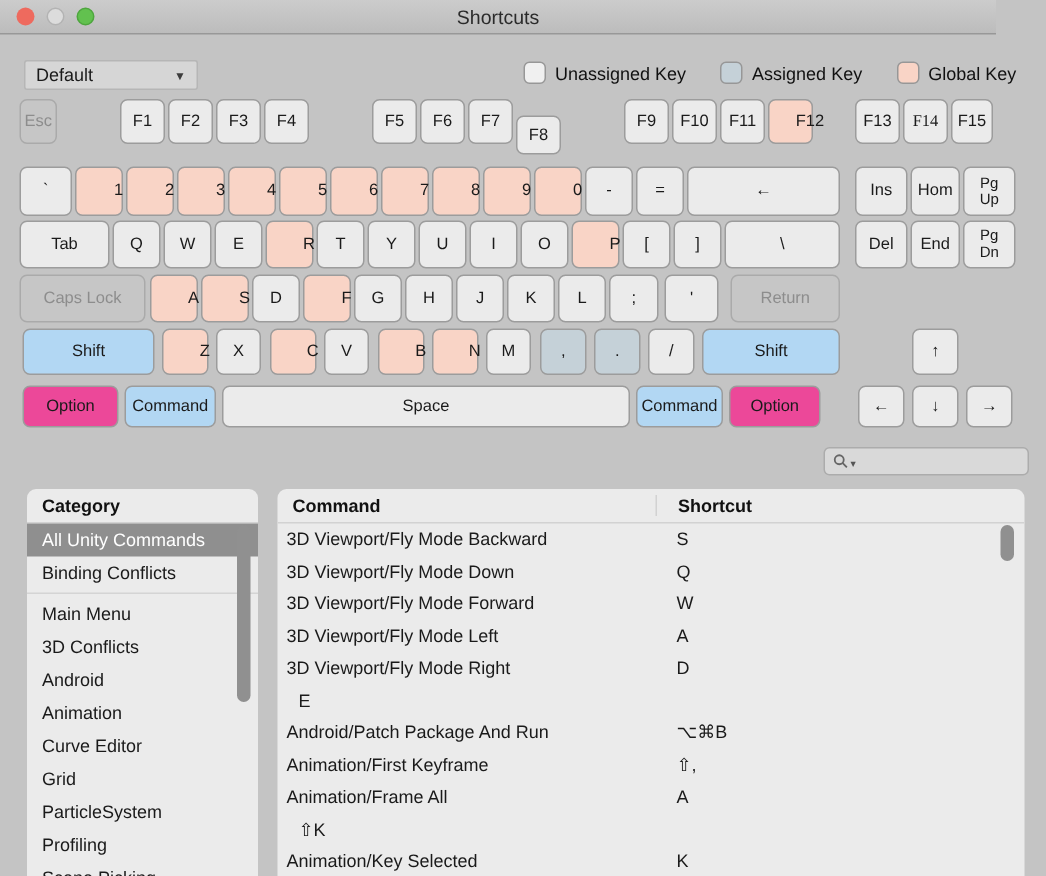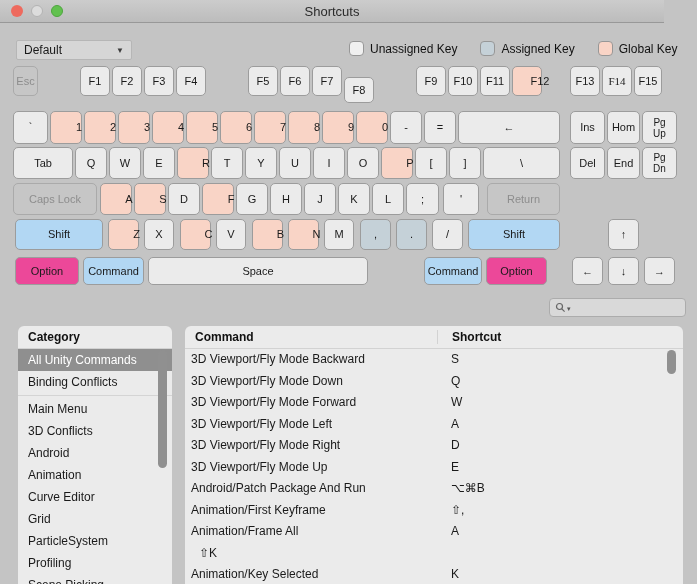--- a/index.html
+++ b/index.html
@@ -195,21 +195,21 @@
     <div class="key t-global" style="left: 252px; top: 219px; width: 31px; height: 31px;">B</div>
     <div class="key t-global" style="left: 288px; top: 219px; width: 31px; height: 31px;">N</div>
     <div class="key t-plain" style="left: 324px; top: 219px; width: 30px; height: 31px;">M</div>
     <div class="key t-assigned" style="left: 360px; top: 219px; width: 31px; height: 31px;">,</div>
     <div class="key t-assigned" style="left: 396px; top: 219px; width: 31px; height: 31px;">.</div>
     <div class="key t-plain" style="left: 432px; top: 219px; width: 31px; height: 31px;">/</div>
     <div class="key t-mod" style="left: 468px; top: 219px; width: 92px; height: 31px;">Shift</div>
     <div class="key t-plain" style="left: 608px; top: 219px; width: 31px; height: 31px;">↑</div>
     <div class="key t-system" style="left: 15px; top: 257px; width: 64px; height: 28px;">Option</div>
     <div class="key t-mod" style="left: 83px; top: 257px; width: 61px; height: 28px;">Command</div>
-    <div class="key t-plain" style="left: 148px; top: 257px; width: 220px; height: 28px;">Space</div>
+    <div class="key t-plain" style="left: 148px; top: 257px; width: 272px; height: 28px;">Space</div>
     <div class="key t-mod" style="left: 424px; top: 257px; width: 58px; height: 28px;">Command</div>
     <div class="key t-system" style="left: 486px; top: 257px; width: 61px; height: 28px;">Option</div>
     <div class="key t-plain" style="left: 572px; top: 257px; width: 31px; height: 28px;">←</div>
     <div class="key t-plain" style="left: 608px; top: 257px; width: 31px; height: 28px;">↓</div>
     <div class="key t-plain" style="left: 644px; top: 257px; width: 31px; height: 28px;">→</div>
   </div>
 
 <div class="search">
   <svg width="11" height="11" viewBox="0 0 11 11">
     <circle cx="4.5" cy="4.5" r="3" fill="none" stroke="#666" stroke-width="1.2"></circle>
@@ -258,21 +258,20 @@
       </div>
       <div class="cmd-row">
         <span class="c1">3D Viewport/Fly Mode Left</span>
         <span class="c2">A</span>
       </div>
       <div class="cmd-row">
         <span class="c1">3D Viewport/Fly Mode Right</span>
         <span class="c2">D</span>
       </div>
       <div class="cmd-row">
-        <span class="c1">3D Viewport/Fly Mode Up</span>
         <span class="c2">E</span>
       </div>
       <div class="cmd-row">
         <span class="c1">Android/Patch Package And Run</span>
         <span class="c2">⌥⌘B</span>
       </div>
       <div class="cmd-row">
         <span class="c1">Animation/First Keyframe</span>
         <span class="c2">⇧,</span>
       </div>

